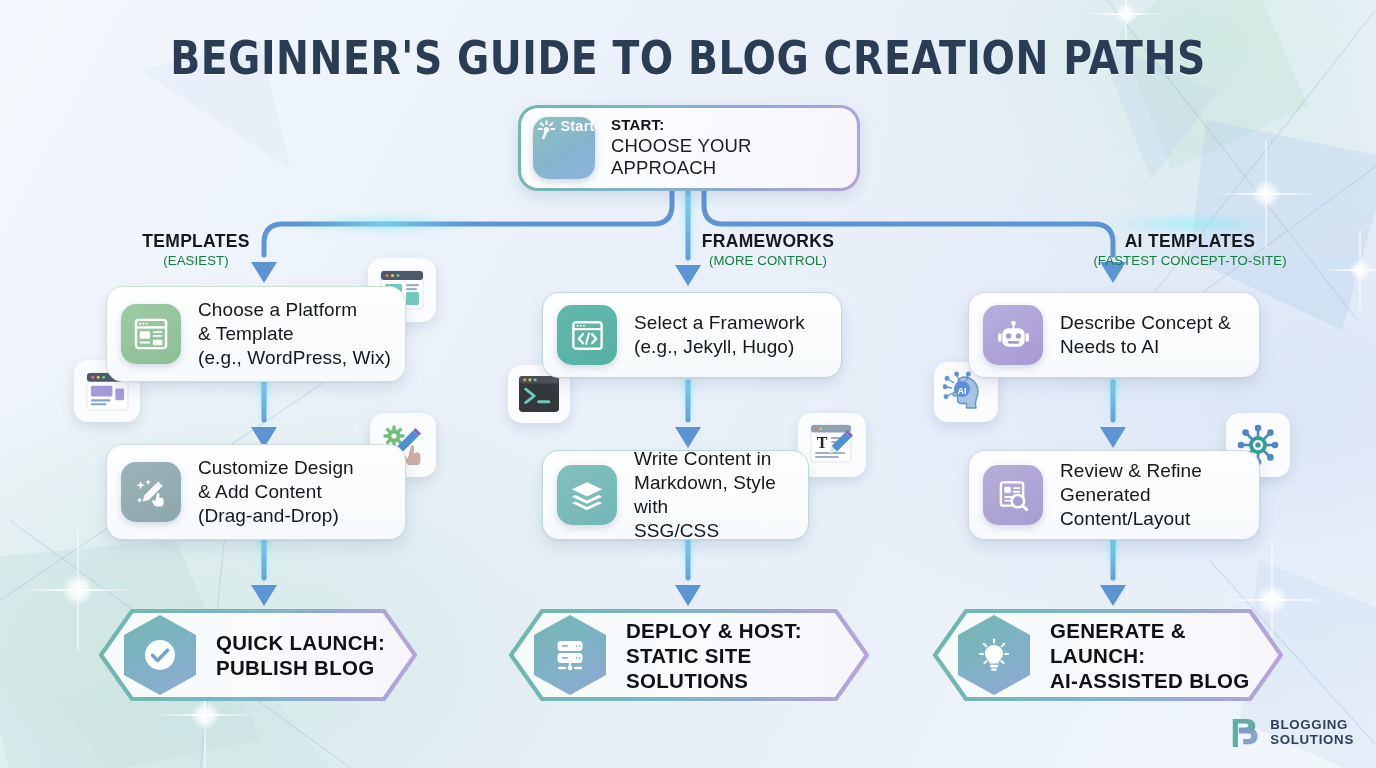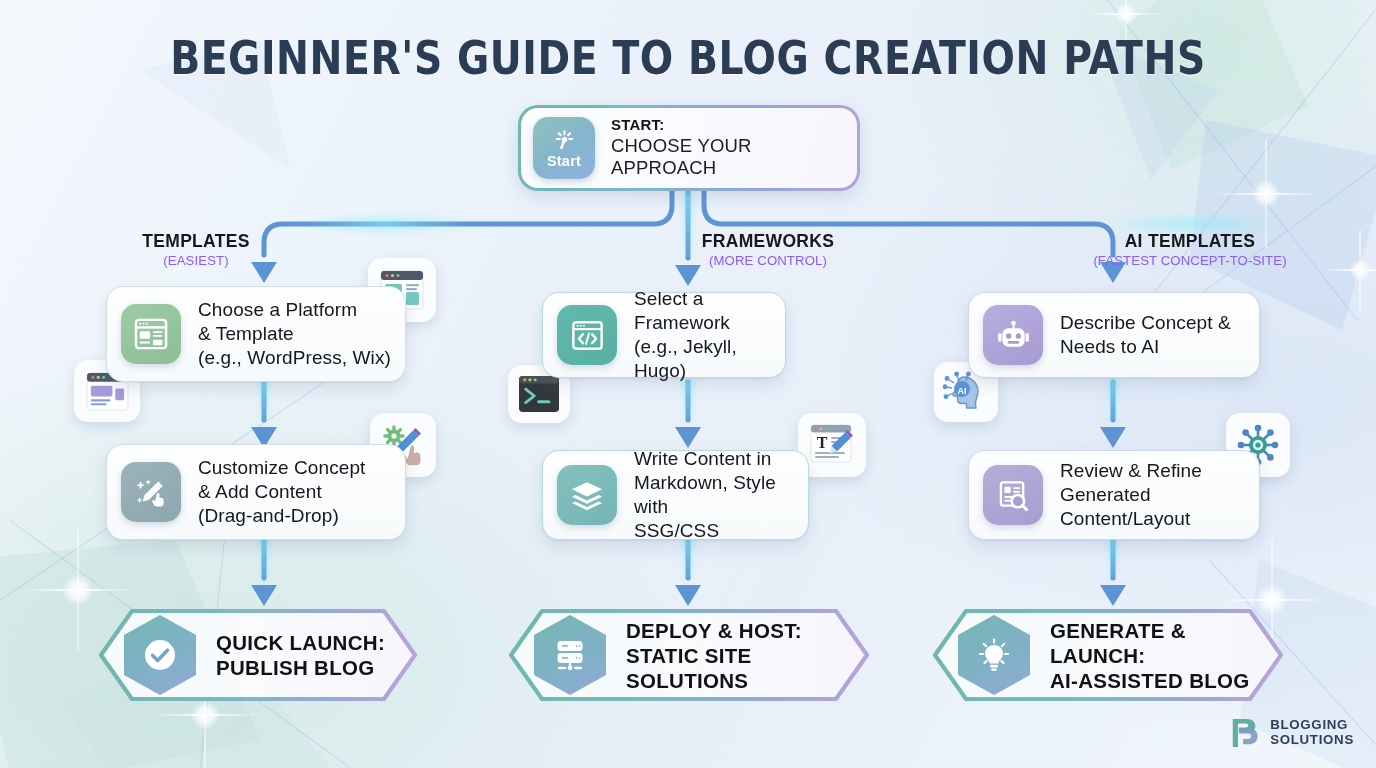--- a/index.html
+++ b/index.html
@@ -51,32 +51,32 @@
     box-shadow:0 6px 16px rgba(84,110,150,.18);
   }
   .startnode-inner{
     width:100%;height:100%;border-radius:17px;box-sizing:border-box;
     background:linear-gradient(105deg,#fbfdfe 0%,#f8fafd 55%,#f7f5fb 100%);
     display:flex;align-items:center;padding-left:12px;gap:16px;
   }
   .start-tile{
     width:62px;height:62px;border-radius:15px;flex:0 0 auto;
     background:linear-gradient(145deg,#8cc2bd 0%,#86b4ce 55%,#8fb2dd 100%);
-    display:flex;flex-direction:column;align-items:center;justify-content:center;
+    display:flex;flex-direction:row;justify-content:center;
     color:#fff;box-shadow:0 3px 7px rgba(80,110,150,.25);
   }
   .start-tile .lbl{font-size:14.5px;font-weight:bold;letter-spacing:.2px;margin-top:1px;}
   .start-text{line-height:1.22;}
   .start-text .l1{font-size:15px;font-weight:bold;color:#121417;letter-spacing:.2px;}
   .start-text .l2{font-size:18.5px;color:#1b1d21;letter-spacing:.2px;}
 
   
   .colhead{position:absolute;text-align:center;line-height:1.12;}
   .colhead .h{font-size:17.5px;font-weight:bold;color:#15181c;letter-spacing:.3px;}
-  .colhead .s{font-size:13.2px;color:#8b5cf6;letter-spacing:.1px;margin-top:2px;}
+  .colhead .s{font-size:13.2px;color:#15803d;letter-spacing:.1px;margin-top:2px;}
 
   
   .card{
     position:absolute;box-sizing:border-box;border-radius:17px;
     background:linear-gradient(180deg,#fdfefe 0%,#f7fafc 100%);
     display:flex;align-items:center;gap:17px;padding-left:14px;
     box-shadow:0 7px 16px rgba(90,115,155,.16),0 1px 2px rgba(90,115,155,.10);
   }
   .card.green{border:1.4px solid #cfe3d4;}
   .card.slate{border:1.4px solid #cfdde2;}
@@ -433,21 +433,21 @@
         </g>
         <g>
           <path d="M25.6 5.3 L30.4 10.1 L28.3 12.2 L23.5 7.4 Z" fill="#ffffff"></path>
           <path d="M23.5 7.4 L28.3 12.2 L15.5 25 L10.7 20.2 Z" fill="#ffffff"></path>
           <path d="M10.7 20.2 L15.5 25 L9.5 26.5 Z" fill="#ffffff"></path>
         </g>
         <path d="M24 19.5 c0-2.1 3-2.1 3 0 v3.6 c1.5-1 4.3-.4 4.3 2 v3.6 c0 2-1.3 3.2-3.3 3.2 h-4.1 c-1.3 0-2.2-.7-2.8-1.8 l-1.7-3.4 c-.6-1.3 1-2.6 2-1.4 l1 1.2 Z" fill="#ffffff"></path>
       </svg>
     </div>
     <div class="txt">
-        <div>Customize Concept</div>
+        <div>Customize Design</div>
         <div>&amp; Add Content</div>
         <div>(Drag-and-Drop)</div>
       </div>
   </div>
 
   <div class="banner" style="left:98px;top:608px;width:320px;height:94px;">
     <svg class="shape" viewBox="0 0 320 94" preserveAspectRatio="none">
       <defs>
         <linearGradient id="bg1" x1="0" y1="0" x2="1" y2="0">
           <stop offset="0%" stop-color="#6fb7ae"></stop>
@@ -473,21 +473,21 @@
           </svg>
         </div>
       </div>
       <div class="btxt">
         <div class="b1">QUICK LAUNCH:</div>
         <div class="b2">PUBLISH BLOG</div>
       </div>
     </div>
   </div>
 
-  <div class="card teal" style="left:542px;top:292px;width:244px;height:86px;">
+  <div class="card teal" style="left:542px;top:292px;width:300px;height:86px;">
     <div class="tile t-teal">
       <svg width="33" height="31" viewBox="0 0 36 34" fill="none">
         <rect x="2.5" y="2.5" width="31" height="29" rx="3" stroke="#ffffff" stroke-width="2.6"></rect>
         <path d="M2.5 10 H33.5" stroke="#ffffff" stroke-width="2.4"></path>
         <circle cx="7" cy="6.2" r="1.1" fill="#ffffff"></circle>
           <circle cx="10.5" cy="6.2" r="1.1" fill="#ffffff"></circle>
           <circle cx="14" cy="6.2" r="1.1" fill="#ffffff"></circle>
         <path d="M13 15.5 L8.5 20.5 L13 25.5" stroke="#ffffff" stroke-width="2.6" stroke-linecap="round" stroke-linejoin="round"></path>
         <path d="M23 15.5 L27.5 20.5 L23 25.5" stroke="#ffffff" stroke-width="2.6" stroke-linecap="round" stroke-linejoin="round"></path>
         <path d="M19.6 14.8 L16.4 26.2" stroke="#ffffff" stroke-width="2.3" stroke-linecap="round"></path>

